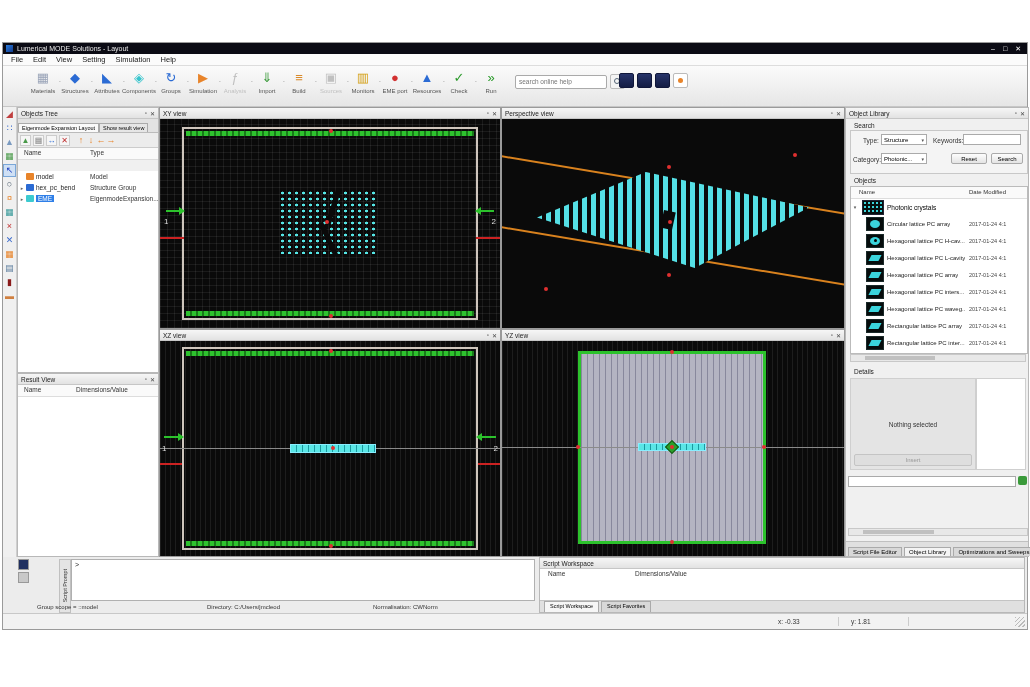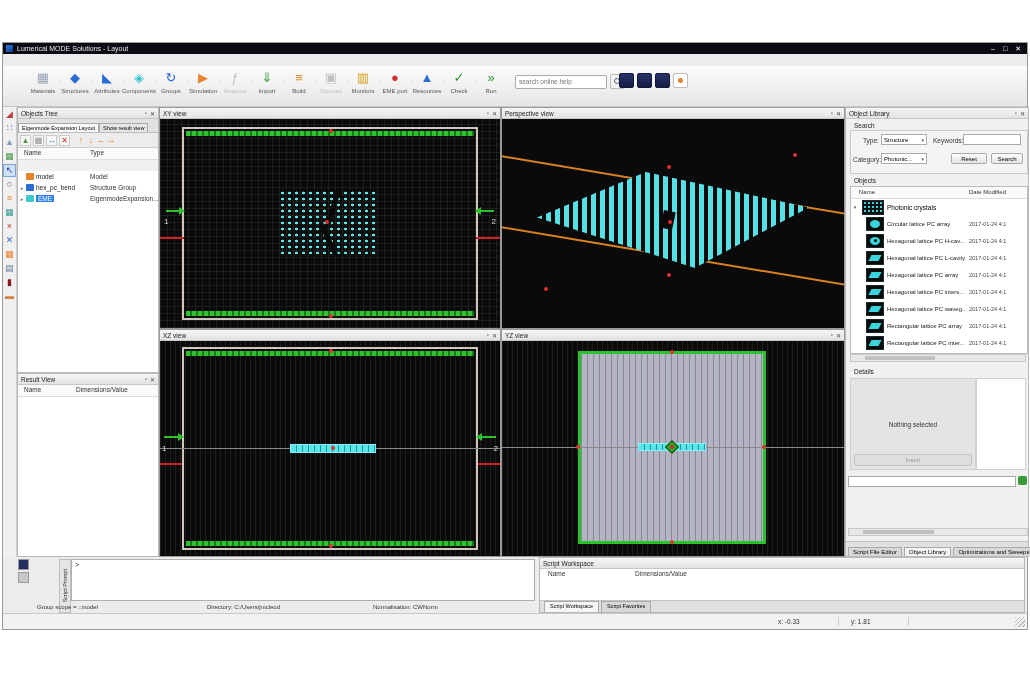--- a/index.html
+++ b/index.html
@@ -136,20 +136,28 @@
   <div class="titlebar">
     <span class="logo"></span>
     <span>Lumerical MODE Solutions - Layout</span>
     <span class="win-ctrls">
           <span>–</span>
           <span>□</span>
           <span>✕</span>
         </span>
   </div>
 
+  <div class="menubar">
+        <span class="menu-item">File</span>
+        <span class="menu-item">Edit</span>
+        <span class="menu-item">View</span>
+        <span class="menu-item">Setting</span>
+        <span class="menu-item">Simulation</span>
+        <span class="menu-item">Help</span>
+      </div>
 
   <div class="toolbar">
     <div id="tb-buttons">
 
         <div class="tb-btn">
           <span class="tb-ico" style="color: rgb(154, 164, 184);">▦</span>
           <span class="tb-lbl">Materials</span>
         </div>
 
         <div class="tb-btn">

